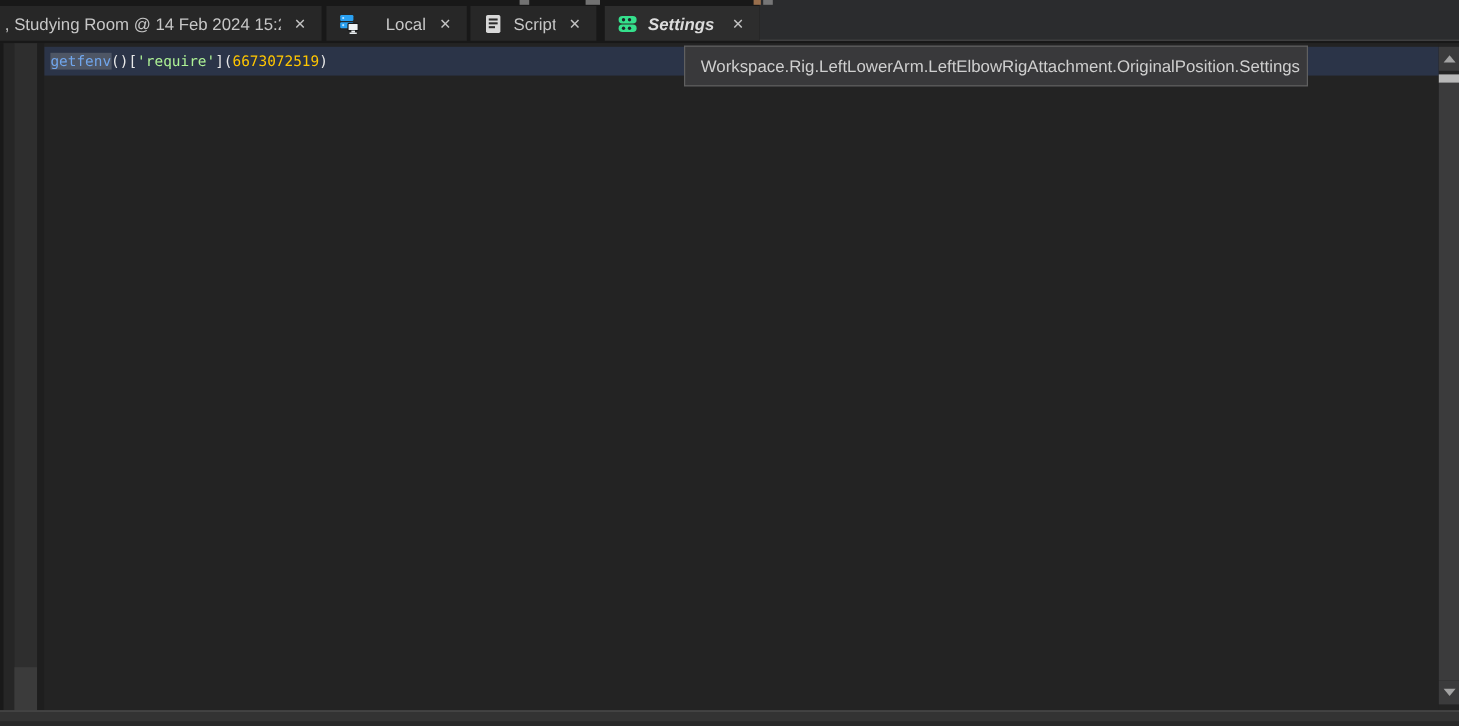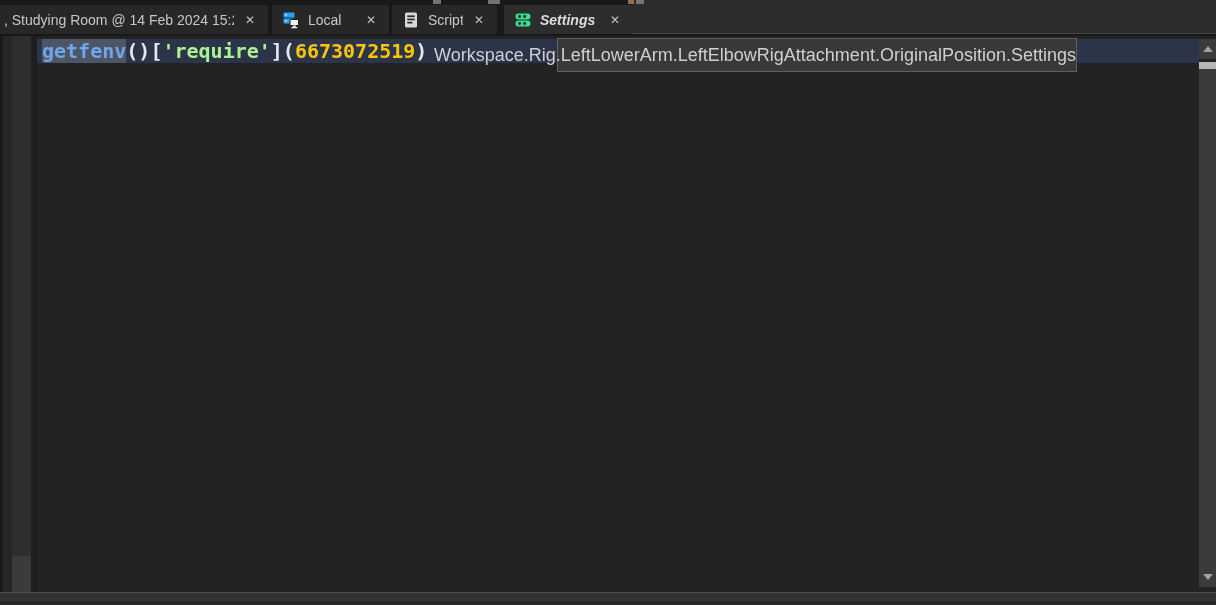--- a/index.html
+++ b/index.html
@@ -26,51 +26,51 @@
   .tab.active { background:#2d2d2d; color:#dcdcdc; }
   .tab .tab-label { white-space:nowrap; overflow:hidden; flex:1 1 auto; }
   .tab.active .tab-label { font-style:italic;font-weight:bold; }
   .tab .close {
     flex:0 0 auto; color:#c2c2c2; font-size:12px; line-height:12px;
     padding:2px 3px; cursor:pointer; font-family:"DejaVu Sans", sans-serif;
   }
   .tab-icon { flex:0 0 auto; width:18px; height:18px; display:block; }
 
   #tab-place   { left:0;   width:268px; padding-left:4px; }
-  #tab-local   { left:272px; width:117px; }
+  #tab-local   { left:272px; width:117px;text-align:right; }
   #tab-script  { left:392px; width:105px; }
   #tab-settings{ left:504px; width:129px; }
 
   
   .body { position:absolute; left:0; top:36px; width:1216px; height:556px; background:#232323; }
   .strip1 { position:absolute; left:0;  top:0; width:3px;  height:556px; background:#191919; }
   .strip2 { position:absolute; left:3px; top:0; width:9px;  height:556px; background:#262626; }
   .strip3 { position:absolute; left:12px; top:0; width:19px; height:556px; background:#2e2e2e; }
   .strip3-thumb { position:absolute; left:0; bottom:0; width:19px; height:36px; background:#3b3b3b; }
   .strip4 { position:absolute; left:31px; top:0; width:6px; height:556px; background:#1e1e1e; }
 
   .editor { position:absolute; left:37px; top:0; width:1162px; height:556px; background:#232323; }
   .line-highlight { position:absolute; left:0; top:3px; width:100%; height:24px; background:#2B3448; }
   .code-text {
     position:absolute; left:5px; top:3px; height:32px; line-height:24px;
-    font-family:"DejaVu Sans Mono", monospace; font-size:20px; font-weight:bold;
+    font-family:"DejaVu Sans Mono", monospace; font-size:12px; font-weight:normal;
     white-space:pre;
   }
   .tok-builtin { color:#71A6EC; }
   .tok-bracket { color:#E8E8E8; }
   .tok-string  { color:#ADF195; }
   .tok-number  { color:#FFC600; }
   .tok-selected { background:#4E5665; }
 
   
   .tooltip {
-    position:absolute; left:557px; top:38px; width:520px; height:34px;
+    position:absolute; left:570px; top:38px; width:520px; height:34px;
     background:#39393b; border:1px solid #606060; color:#cfcfcf;
-    font-size:18px; display:flex; align-items:center; padding-left:13px;
-    white-space:nowrap; z-index:5;justify-content:flex-end;
+    font-size:14px; display:flex; align-items:center; padding-left:13px;
+    white-space:nowrap; z-index:5;
   }
 
   
   .vscroll { position:absolute; left:1199px; top:0; width:17px; height:556px; background:#232323; }
   .vs-btn { position:absolute; left:0; width:17px; height:20px; background:#3b3b3c;
             display:flex; align-items:center; justify-content:center; cursor:pointer; }
   .vs-btn.up { top:3px; }
   .vs-btn.down { top:531px; }
   .tri-up   { width:0; height:0; border-left:5px solid transparent; border-right:5px solid transparent; border-bottom:6px solid #a3a3a3; }
   .tri-down { width:0; height:0; border-left:5px solid transparent; border-right:5px solid transparent; border-top:6px solid #a3a3a3; }

